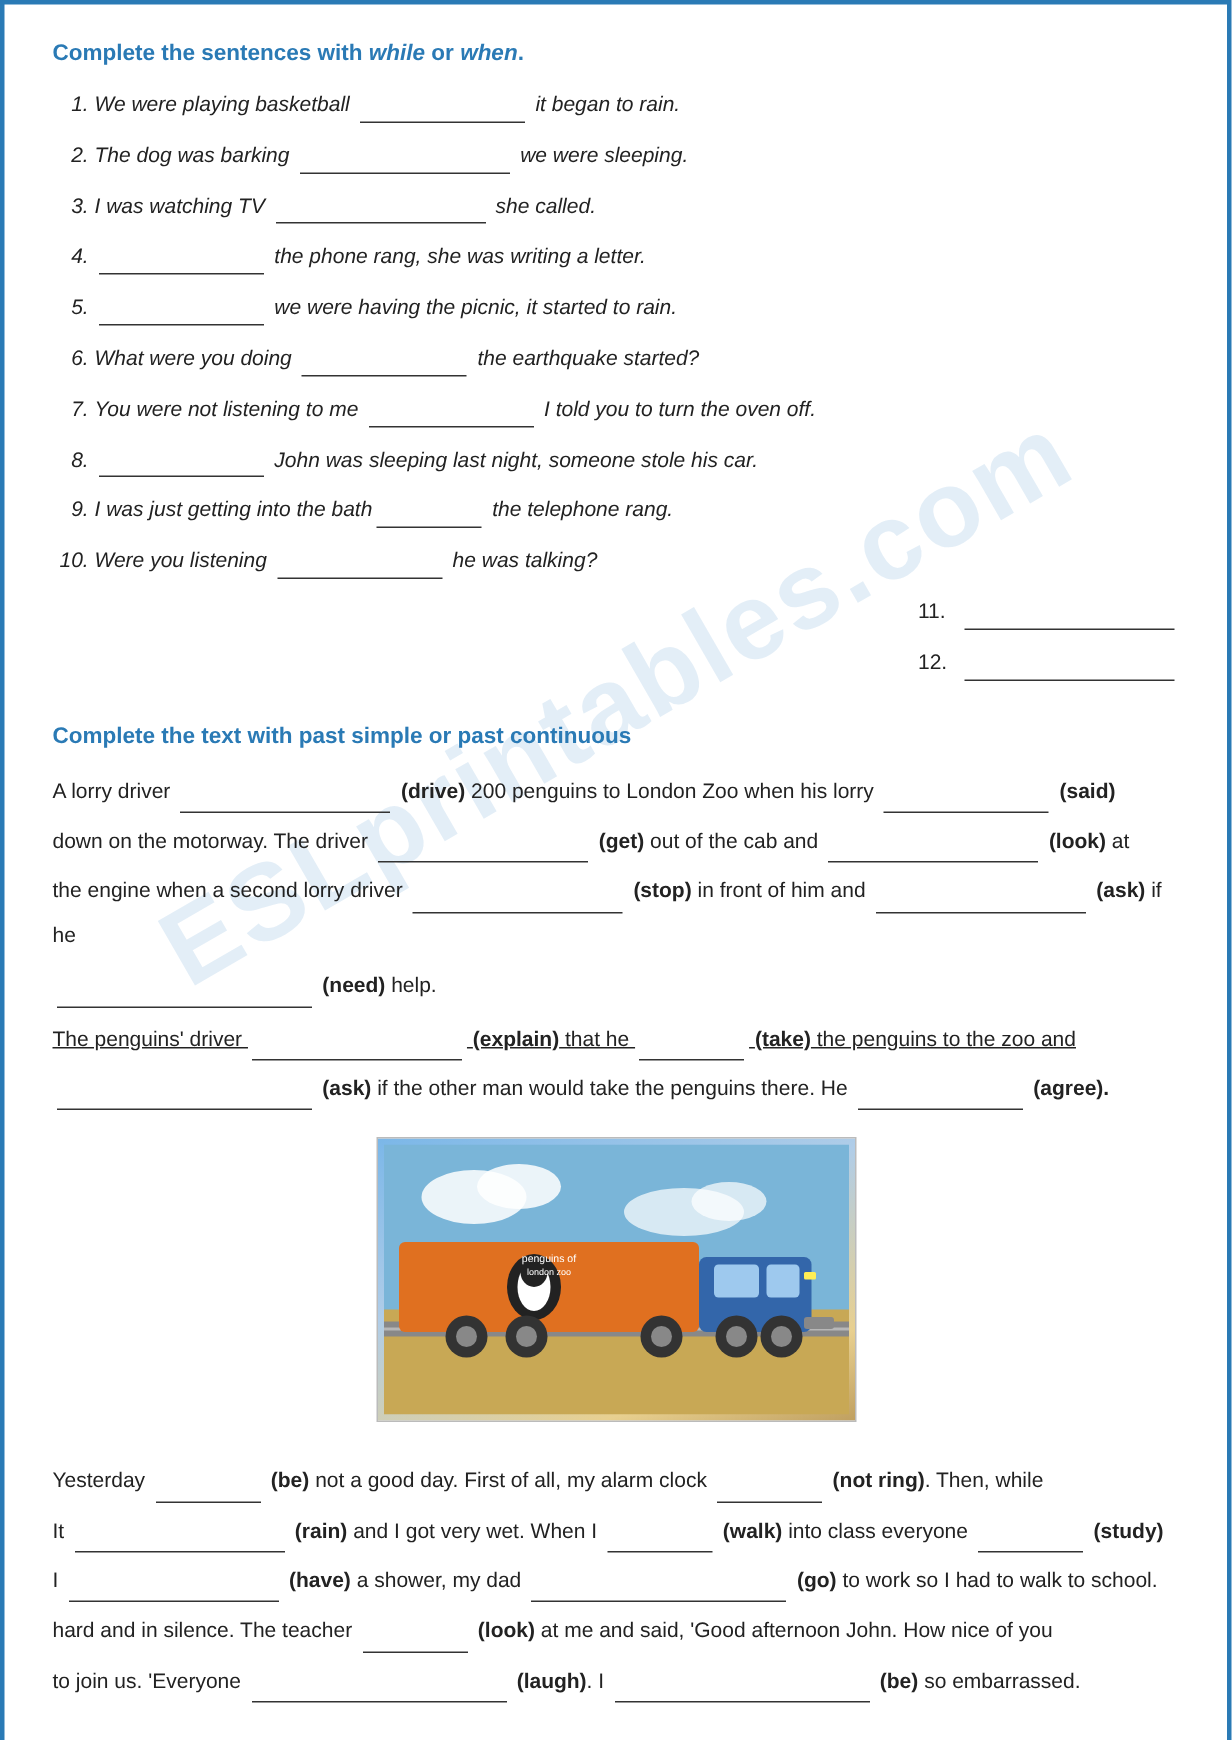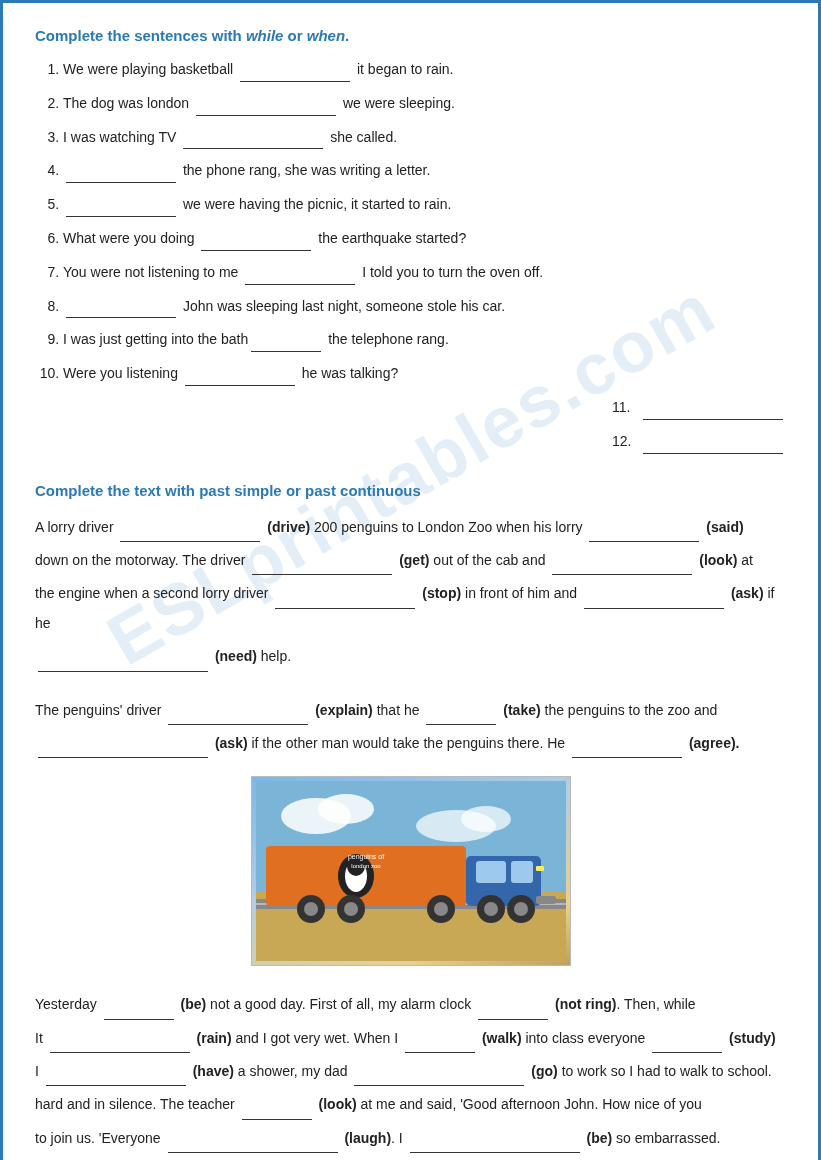--- a/index.html
+++ b/index.html
@@ -50,20 +50,21 @@
     .blank-md { min-width: 110px; }
     .blank-lg { min-width: 140px; }
     .blank-xl { min-width: 170px; }
     ol {
       margin-left: 28px;
       margin-bottom: 6px;
     }
     ol li {
       margin-bottom: 10px;
       line-height: 1.7;
+      font-style: italic;
     }
     .item-11-12 {
       margin-left: 28px;
     }
     .item-11-12 .item-row {
       display: flex;
       align-items: flex-start;
       margin-bottom: 10px;
       line-height: 1.7;
       justify-content: flex-end;
@@ -106,21 +107,21 @@
       <span>Complete the sentences with </span><em>while</em><span> or </span><em>when</em><span>.</span>
     </div>
 
     <ol>
       <li>
         <span>We were playing basketball</span>
         <span class="blank blank-md"></span>
         <span>it began to rain.</span>
       </li>
       <li>
-        <span>The dog was london</span>
+        <span>The dog was barking</span>
         <span class="blank blank-lg"></span>
         <span>we were sleeping.</span>
       </li>
       <li>
         <span>I was watching TV</span>
         <span class="blank blank-lg"></span>
         <span>she called.</span>
       </li>
       <li>
         <span class="blank blank-md"></span>
@@ -189,21 +190,21 @@
       <p>
         the engine when a second lorry driver <span class="blank blank-lg"></span>
         <span class="bold">(stop)</span> in front of him and
         <span class="blank blank-lg"></span>
         <span class="bold">(ask)</span> if he
       </p>
       <p>
         <span class="blank blank-xl"></span>
         <span class="bold">(need)</span> help.
       </p>
-      <p style="margin-top:24px;">
+      <p style="margin-top:6px;text-decoration:underline;">
         The penguins' driver <span class="blank blank-lg"></span>
         <span class="bold">(explain)</span> that he
         <span class="blank blank-sm"></span>
         <span class="bold">(take)</span> the penguins to the zoo and
       </p>
       <p>
         <span class="blank blank-xl"></span>
         <span class="bold">(ask)</span> if the other man would take the penguins there. He
         <span class="blank blank-md"></span>
         <span class="bold">(agree).</span>

